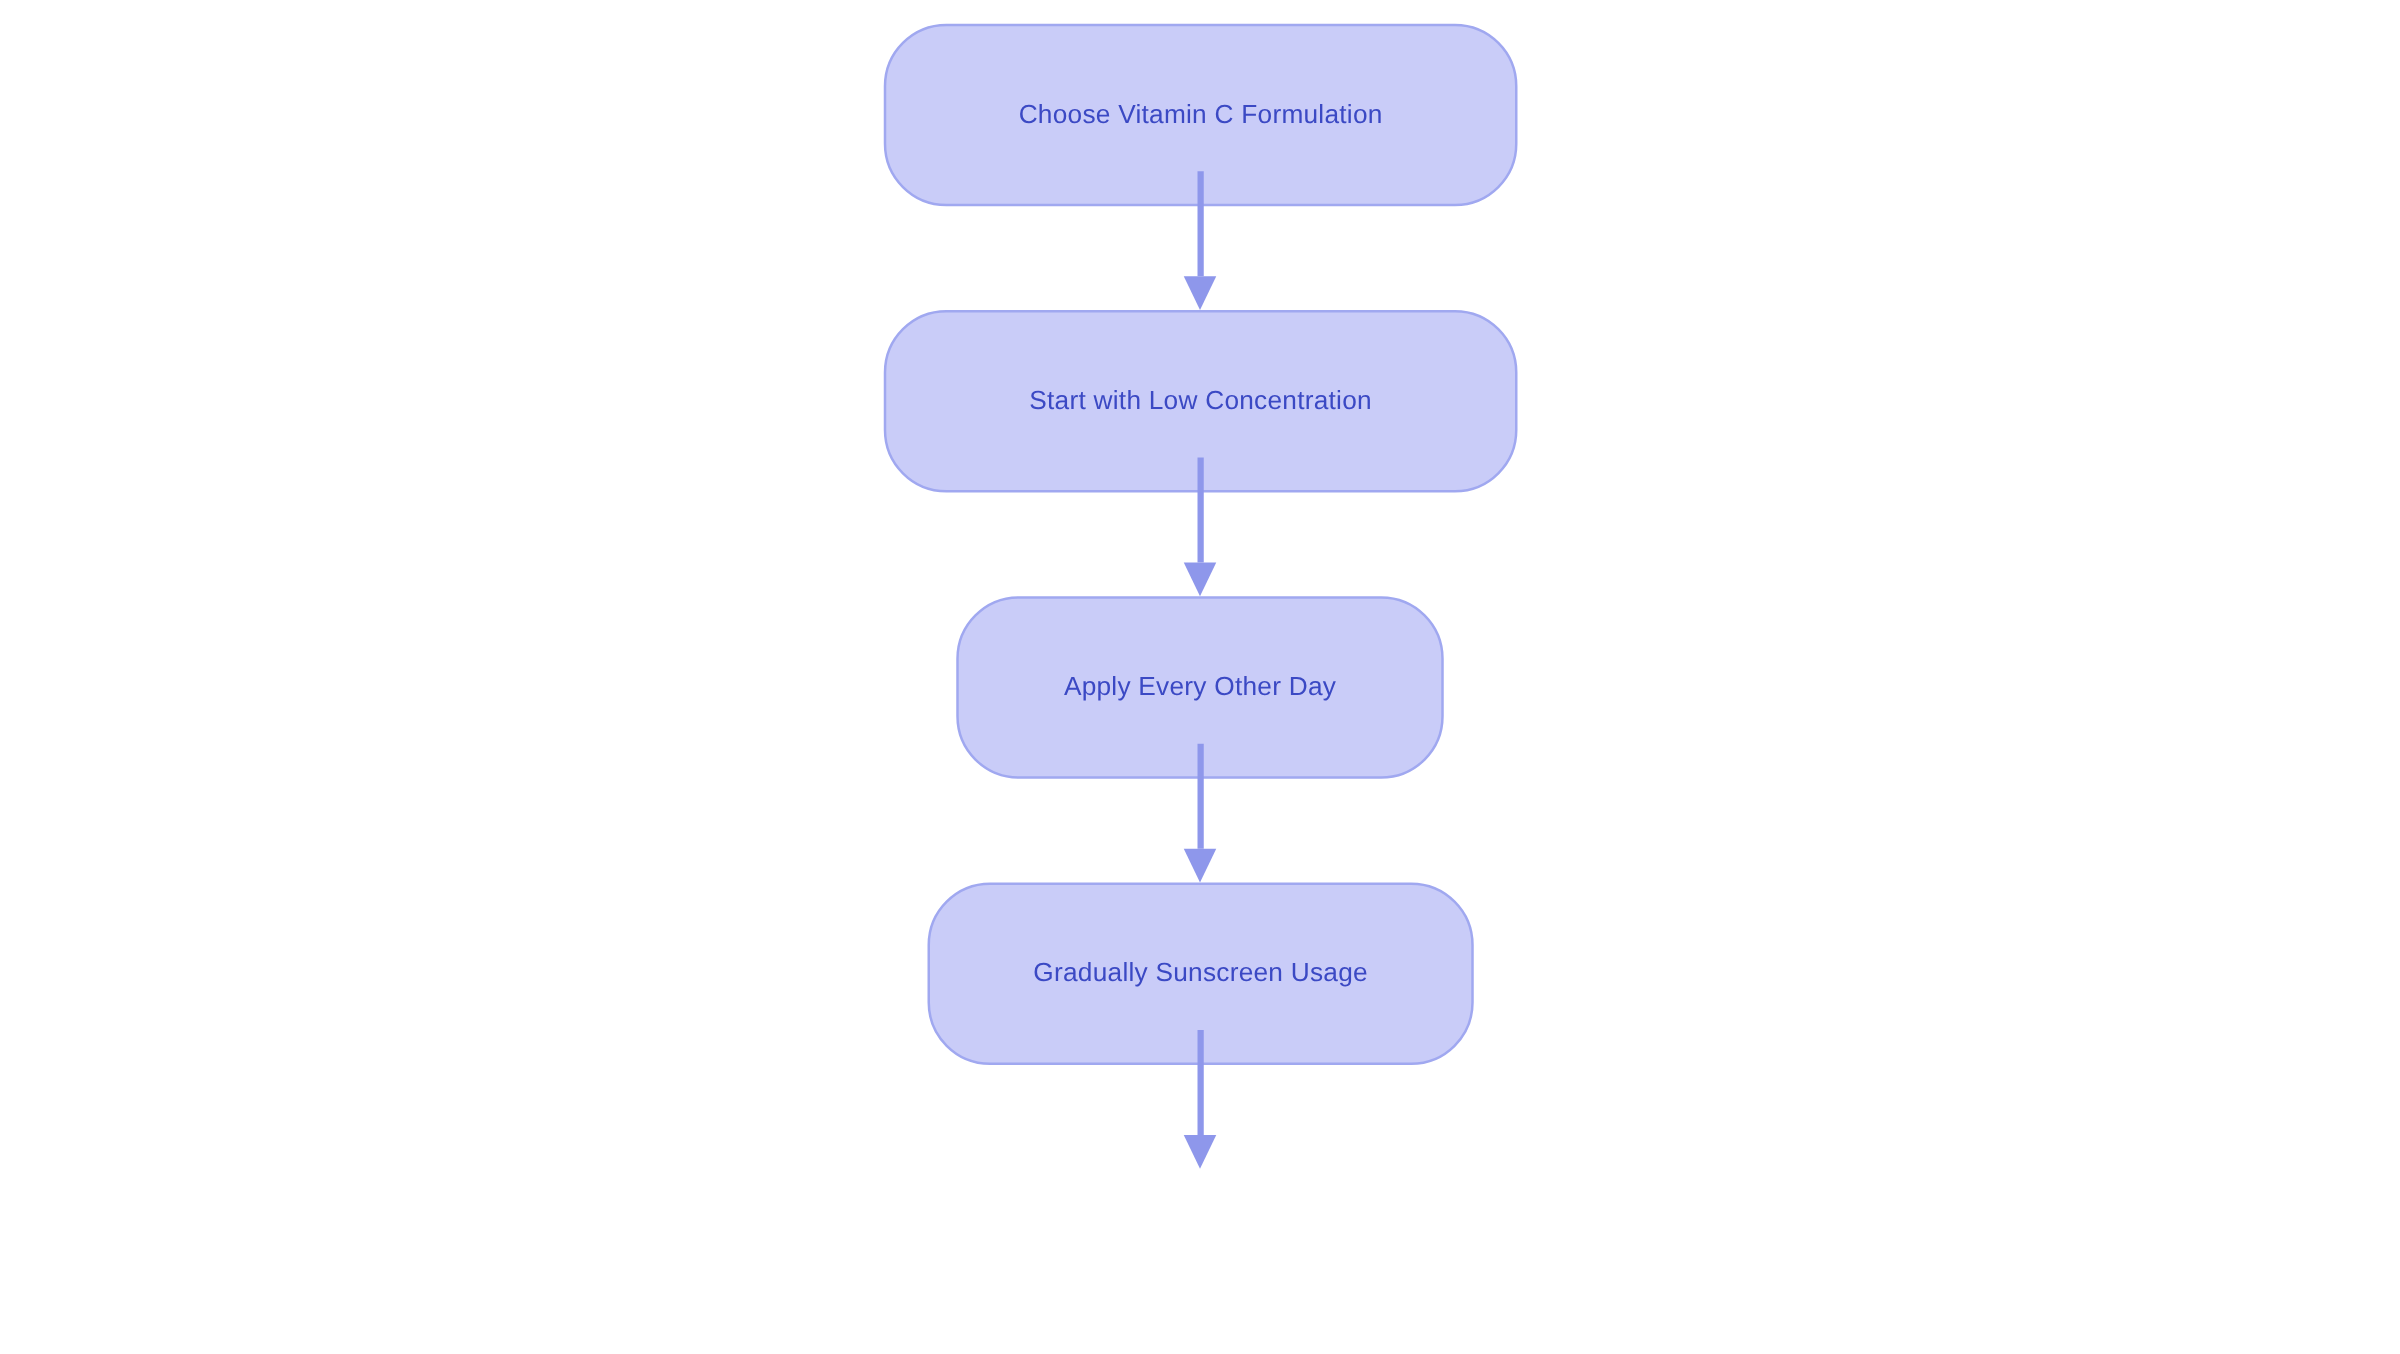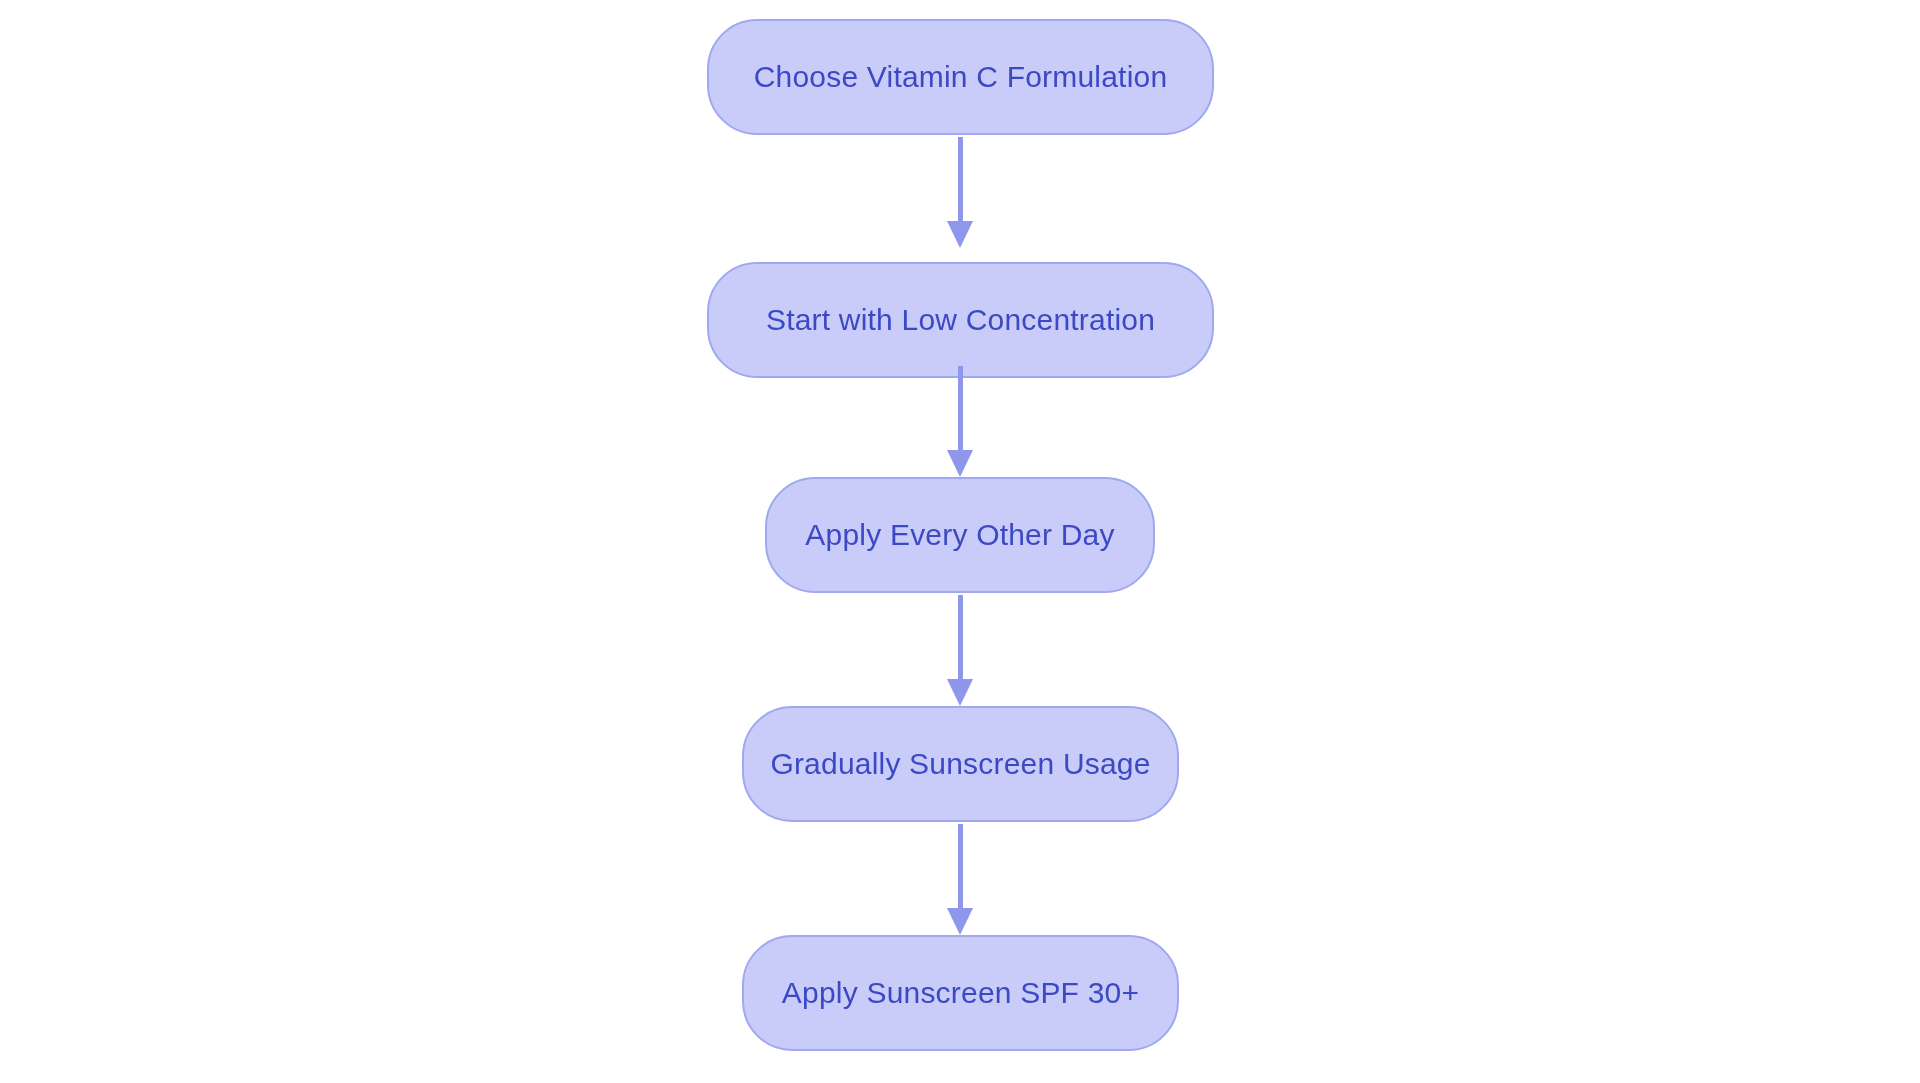--- a/index.html
+++ b/index.html
@@ -9,37 +9,37 @@
   .canvas {
     position: relative;
     width: 1920px;
     height: 1083px;
     background: var(--background, #ffffff);
     font-family: "Liberation Sans", sans-serif;
     overflow: hidden;
   }
   .flow-node {
     position: absolute;
-    height: 116px;
+    height: 146px;
     box-sizing: border-box;
     background: var(--node-fill, #c9ccf8);
     border: 2px solid var(--node-border, #a0a8f0);
     border-radius: 50px;
     color: var(--node-text, #3b49c4);
-    font-size: 30px;
+    font-size: 21px;
     font-weight: 400;
     letter-spacing: 0.2px;
     display: flex;
     align-items: center;
     justify-content: center;
     text-align: center;
     white-space: nowrap;
   }
   #node-1 { left: 707px; top: 19px;  width: 507px; }
-  #node-2 { left: 707px; top: 248px; width: 507px; margin-top: 14px; }
+  #node-2 { left: 707px; top: 248px; width: 507px; }
   #node-3 { left: 765px; top: 477px; width: 390px; }
   #node-4 { left: 742px; top: 706px; width: 437px; }
   #node-5 { left: 742px; top: 935px; width: 437px; }
 
   .flow-arrow {
     position: absolute;
     left: 947px;
     width: 26px;
     display: flex;
     flex-direction: column;
@@ -97,17 +97,14 @@
 
   <div id="node-4" class="flow-node">
     <span>Gradually Sunscreen Usage</span>
   </div>
 
   <div id="arrow-4" class="flow-arrow">
     <div class="arrow-line"></div>
     <div class="arrow-head"></div>
   </div>
 
-  <div id="node-5" class="flow-node">
-    <span>Apply Sunscreen SPF 30+</span>
-  </div>
 
 </div>
 
 </body></html>

